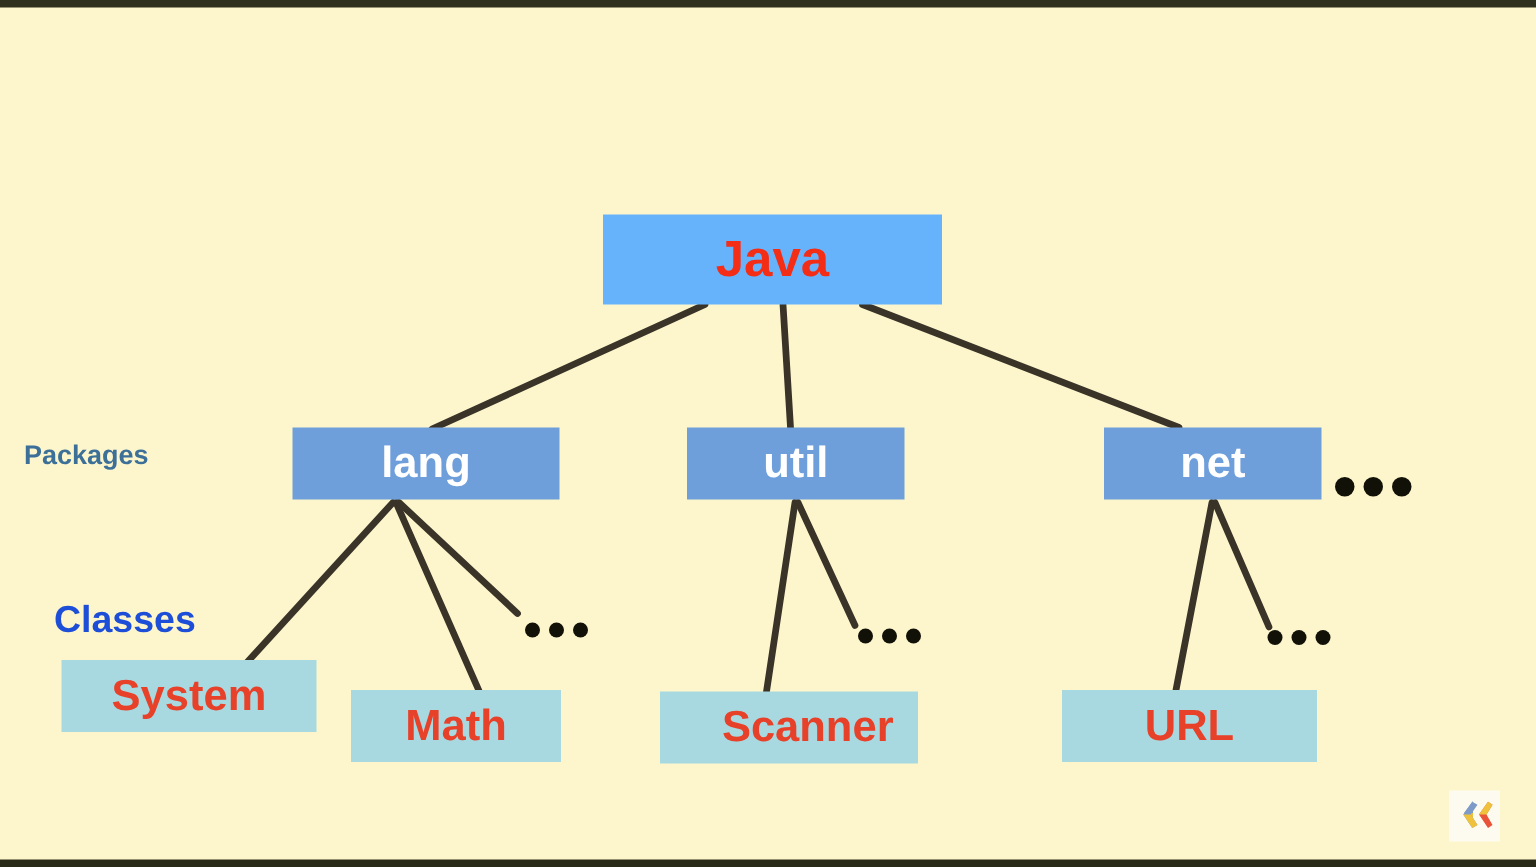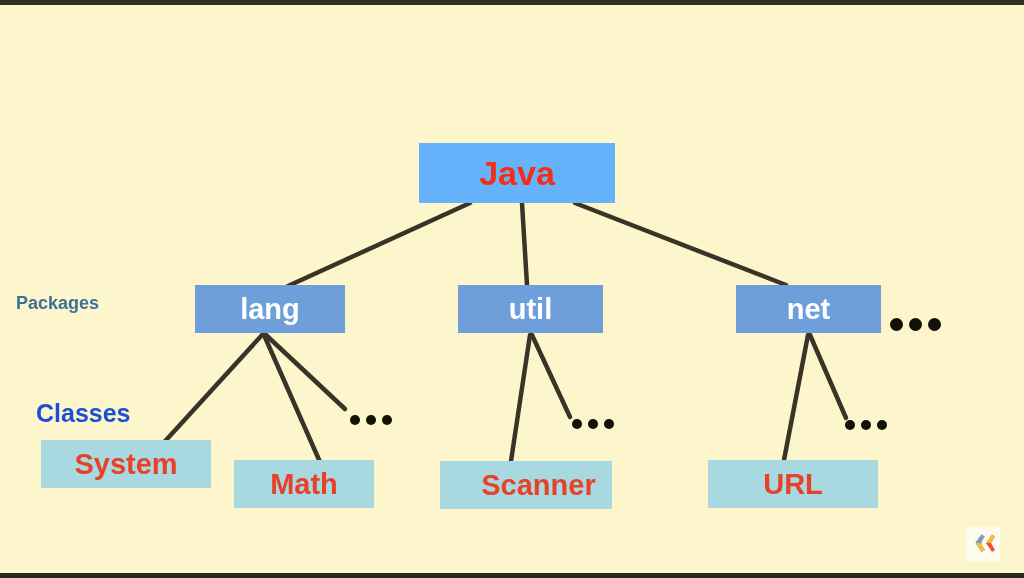--- a/index.html
+++ b/index.html
@@ -131,27 +131,27 @@
 
       <line x1="530" y1="330" x2="511" y2="456"></line>
       <line x1="532" y1="330" x2="570" y2="412"></line>
 
       <line x1="808" y1="330" x2="784" y2="455"></line>
       <line x1="810" y1="330" x2="846" y2="413"></line>
     </g>
   </svg>
 
 
-  <div class="node node-root" style="left:419px; top:138px; width:196px; height:60px;">
+  <div class="node node-root" style="left:402px; top:138px; width:226px; height:60px;">
     <span>Java</span>
   </div>
 
   <div class="row-label label-packages" style="left:16px; top:288px;">Packages</div>
 
-  <div class="node node-pkg" style="left:195px; top:280px; width:150px; height:48px;">
+  <div class="node node-pkg" style="left:195px; top:280px; width:178px; height:48px;">
     <span>lang</span>
   </div>
 
   <div class="node node-pkg" style="left:458px; top:280px; width:145px; height:48px;">
     <span>util</span>
   </div>
 
   <div class="node node-pkg" style="left:736px; top:280px; width:145px; height:48px;align-items:center;">
     <span>net</span>
   </div>

